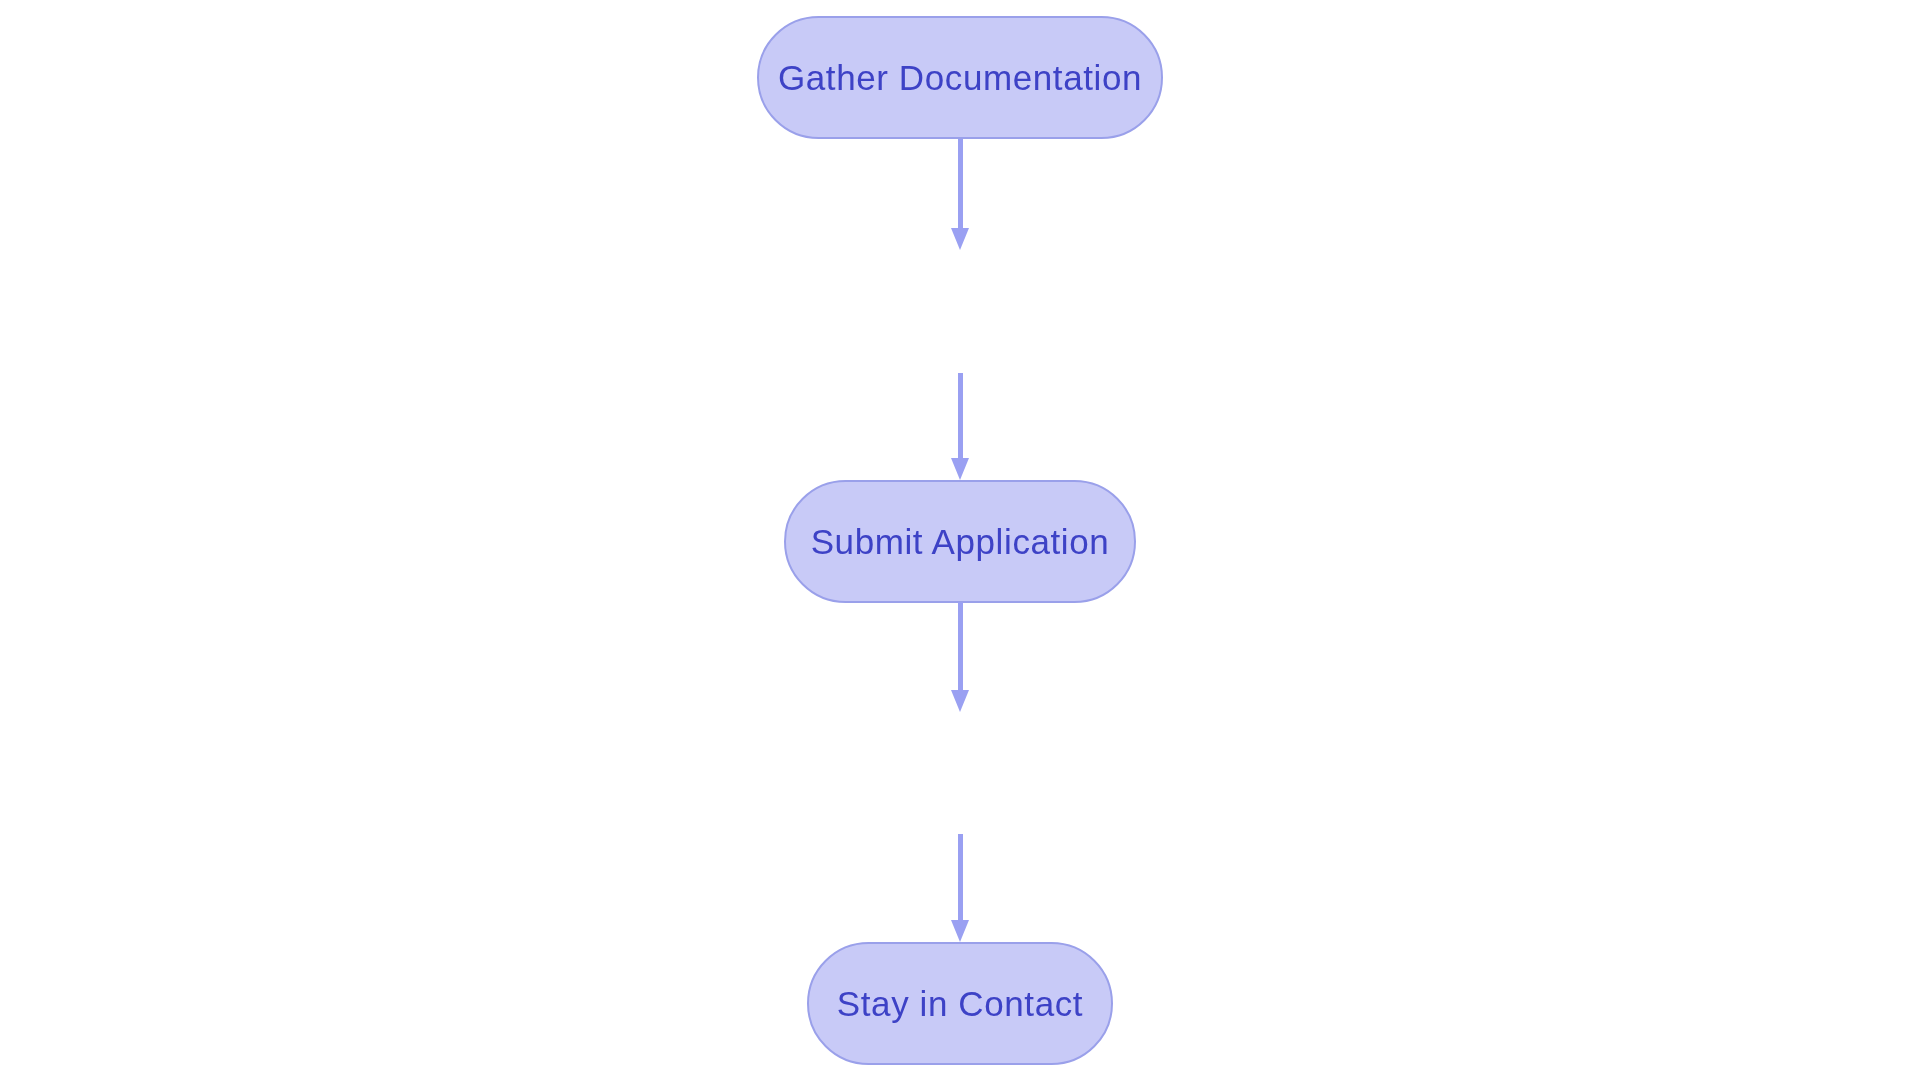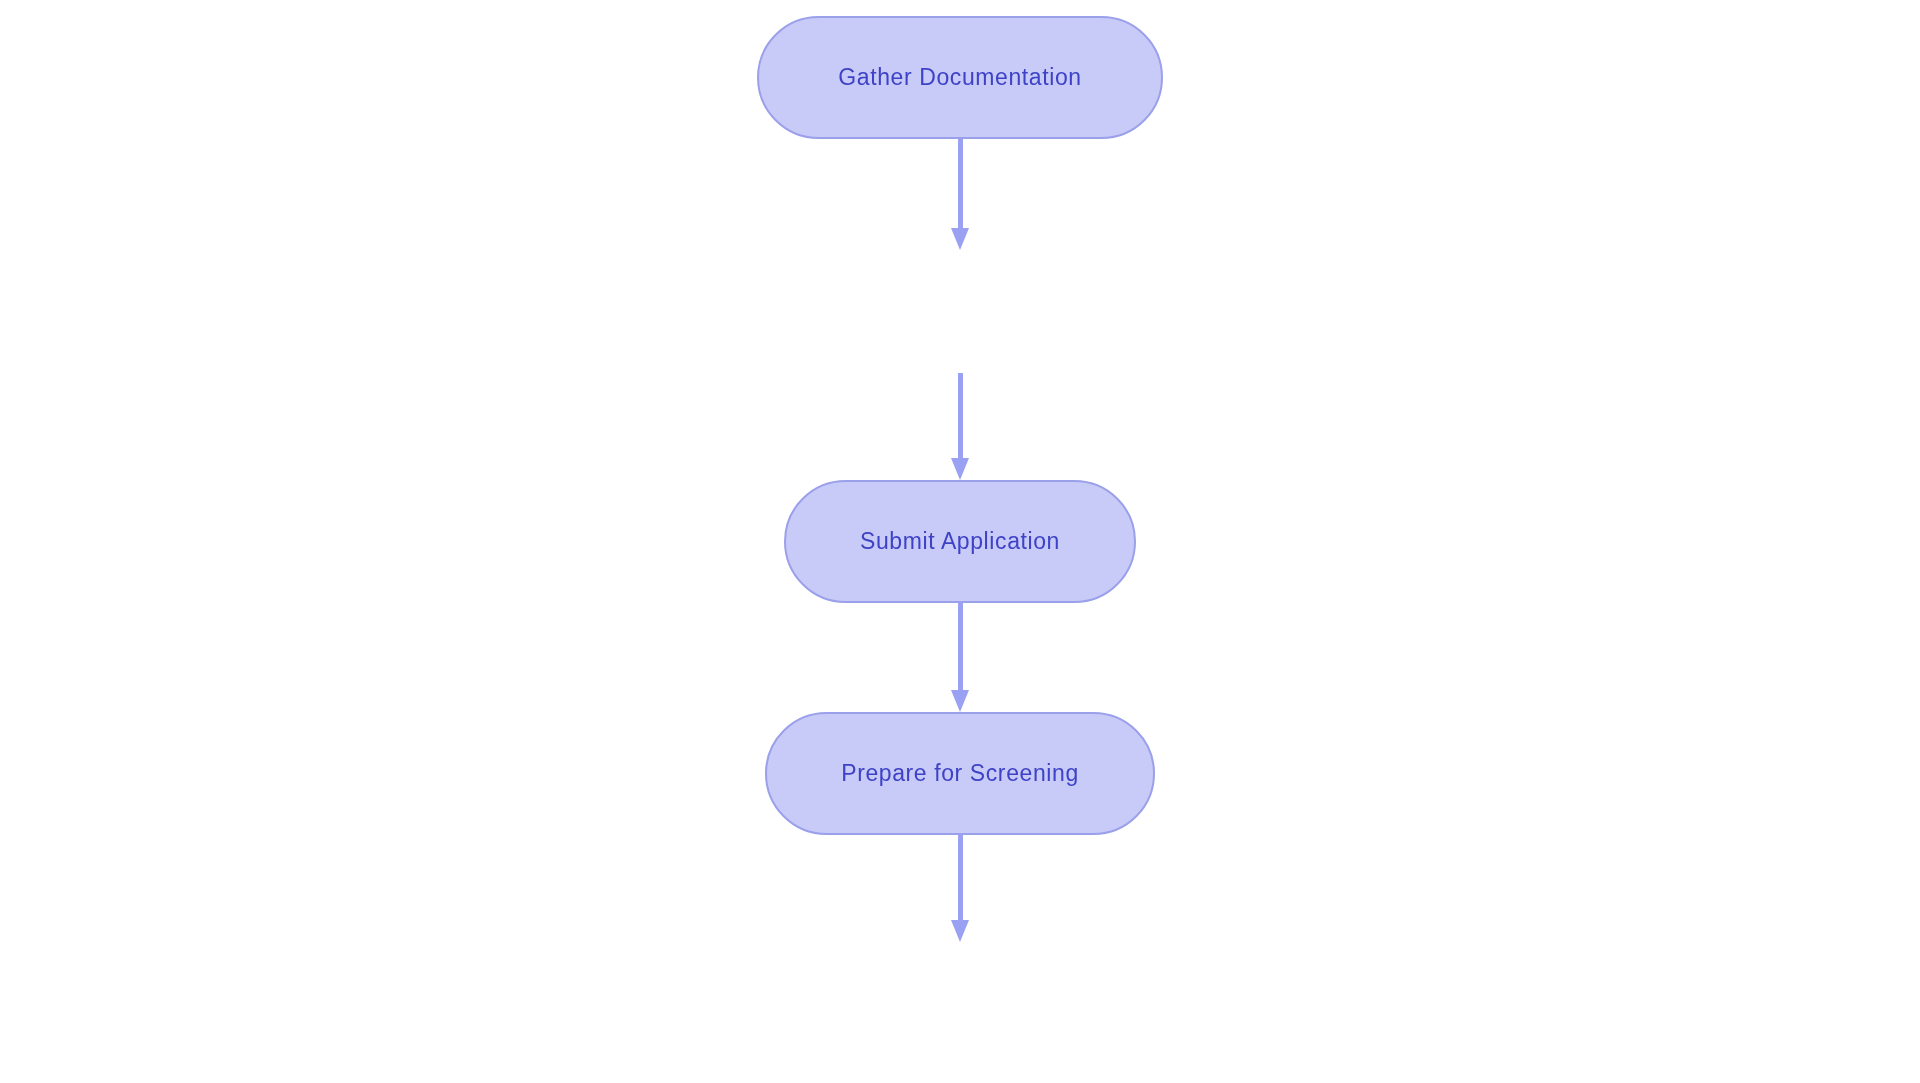--- a/index.html
+++ b/index.html
@@ -29,21 +29,21 @@
     border-radius: 62px;
     background: var(--node-fill);
     border: 2.5px solid var(--node-border);
     display: flex;
     align-items: center;
     justify-content: center;
     white-space: nowrap;
   }
   .flow-node .node-label {
     color: var(--node-text);
-    font-size: 23px;
+    font-size: 35px;
     letter-spacing: 0.6px;
   }
   
   .n1 { left: 757px; top: 16px;  width: 406px; }
   .n2 { left: 729px; top: 250px; width: 462px; }
   .n3 { left: 784px; top: 480px; width: 352px; }
   .n4 { left: 765px; top: 712px; width: 390px; }
   .n5 { left: 807px; top: 942px; width: 306px; }
 
   .connector {
@@ -94,23 +94,23 @@
 
   <div class="flow-node n3">
     <span class="node-label">Submit Application</span>
   </div>
 
   <div class="connector c3">
     <div class="arrow-line"></div>
     <div class="arrow-head"></div>
   </div>
 
-  <div class="flow-node n4">
-    <span class="node-label">Prepare for Screening</span>
-  </div>
 
   <div class="connector c4">
     <div class="arrow-line"></div>
     <div class="arrow-head"></div>
   </div>
 
+  <div class="flow-node n5">
+    <span class="node-label">Stay in Contact</span>
+  </div>
 
 </div>
 
 </body></html>

